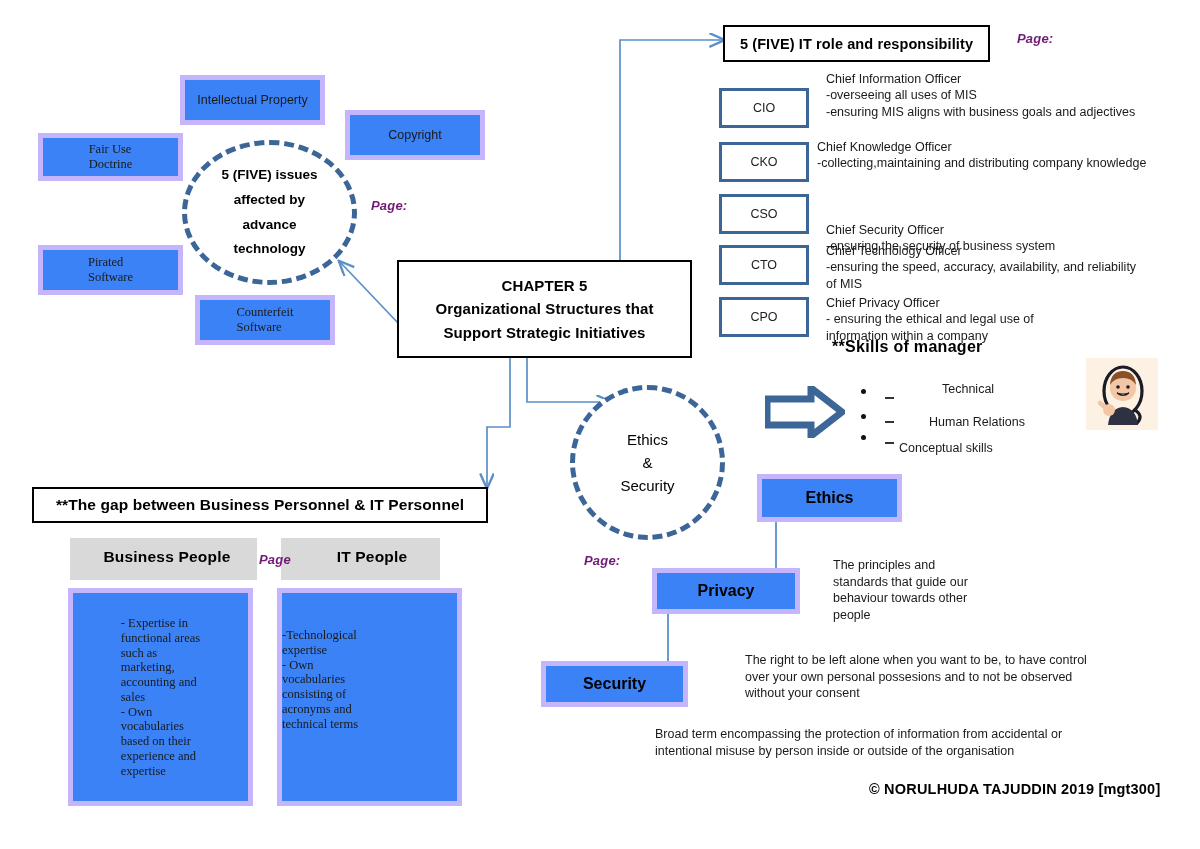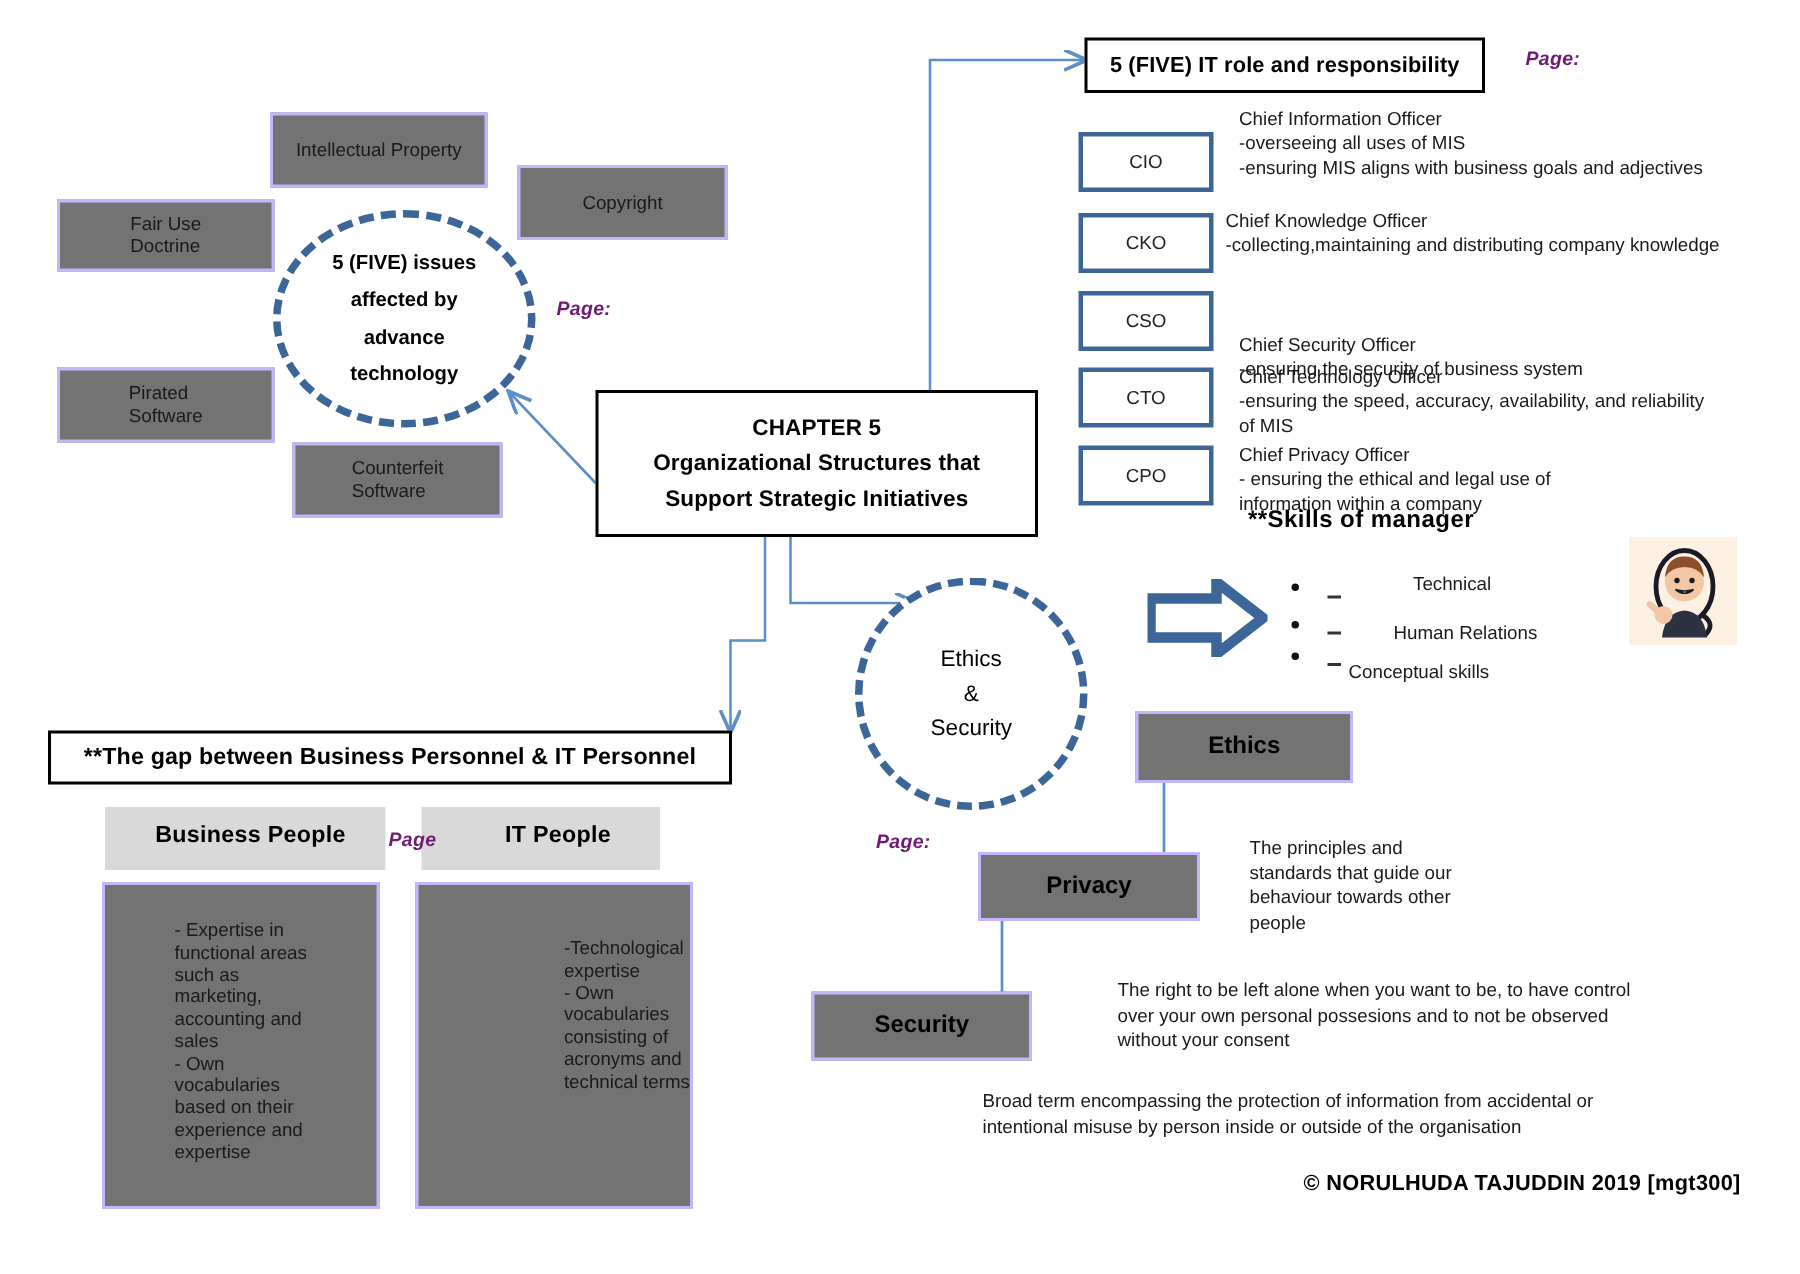--- a/index.html
+++ b/index.html
@@ -13,31 +13,32 @@
     position:relative;
     width:1200px;
     height:849px;
     overflow:hidden;
     background:#fff;
   }
   .abs{position:absolute;box-sizing:border-box;}
 
   
   .bluebox{
-    border:2px solid #c4b5fd;
-    background:#737373;
+    border:5px solid #c4b5fd;
+    background:#3b82f6;
     display:flex;
     align-items:center;
     justify-content:center;
     text-align:center;
   }
   .bluebox .inner{
     display:inline-block;
     text-align:left;
     line-height:1.18;
+    font-family:Liberation Serif, serif;
   }
   .blackbox{
     border:2px solid #000;
     background:#fff;
     display:flex;
     align-items:center;
     justify-content:center;
     text-align:center;
   }
   .label-sm{font-size:12.5px;color:#1a1a1a;}
@@ -351,21 +352,21 @@
 marketing,
 accounting and
 sales
 - Own
 vocabularies
 based on their
 experience and
 expertise</span>
   </div>
 
-  <div class="abs bluebox" style="left:277px;top:588px;width:185px;height:218px;align-items:flex-start;justify-content:flex-end;">
+  <div class="abs bluebox" style="left:277px;top:588px;width:185px;height:218px;align-items:flex-start;justify-content:flex-start;">
     <span class="bodytext inner" style="margin-top:35px;">-Technological
 expertise
 - Own
 vocabularies
 consisting of
 acronyms and
 technical terms</span>
   </div>
 
   <div class="abs copyright" style="left:869px;top:781px;">© NORULHUDA TAJUDDIN 2019 [mgt300]</div>

